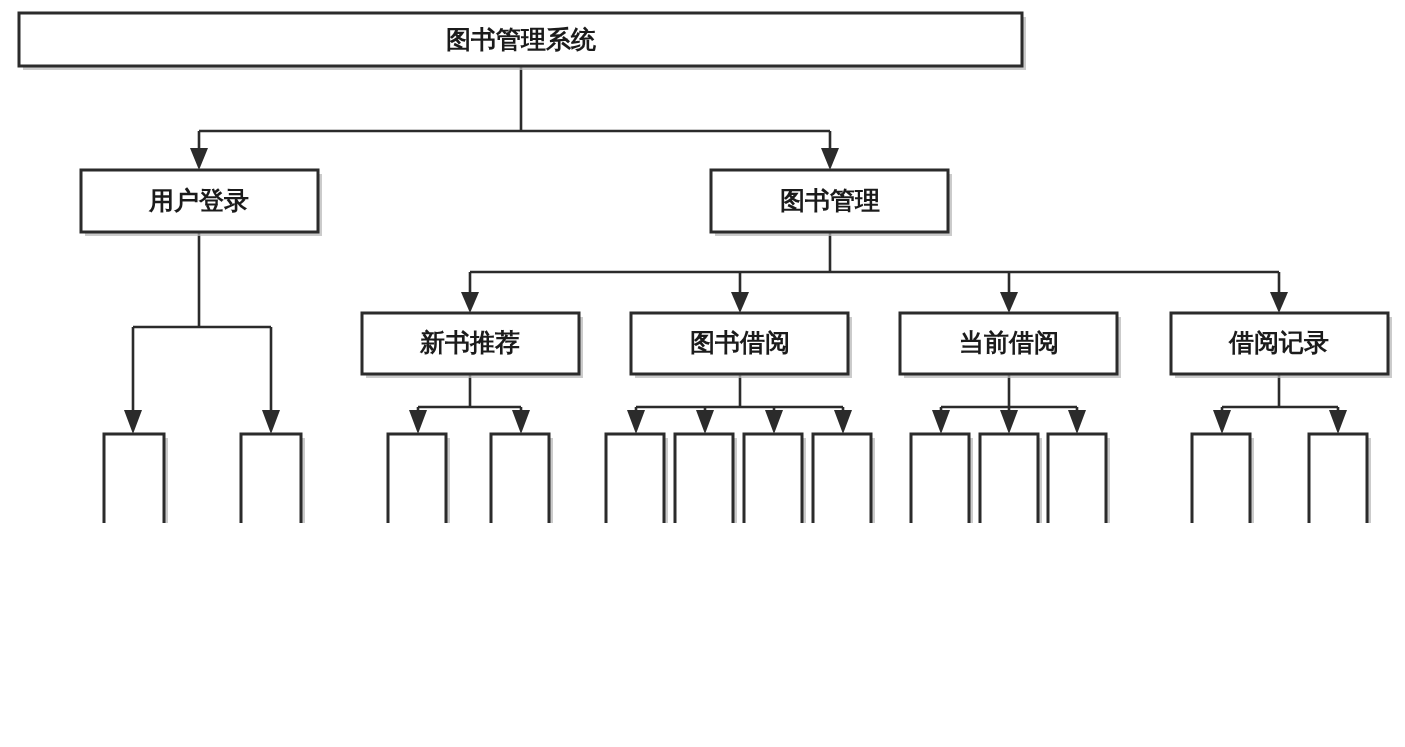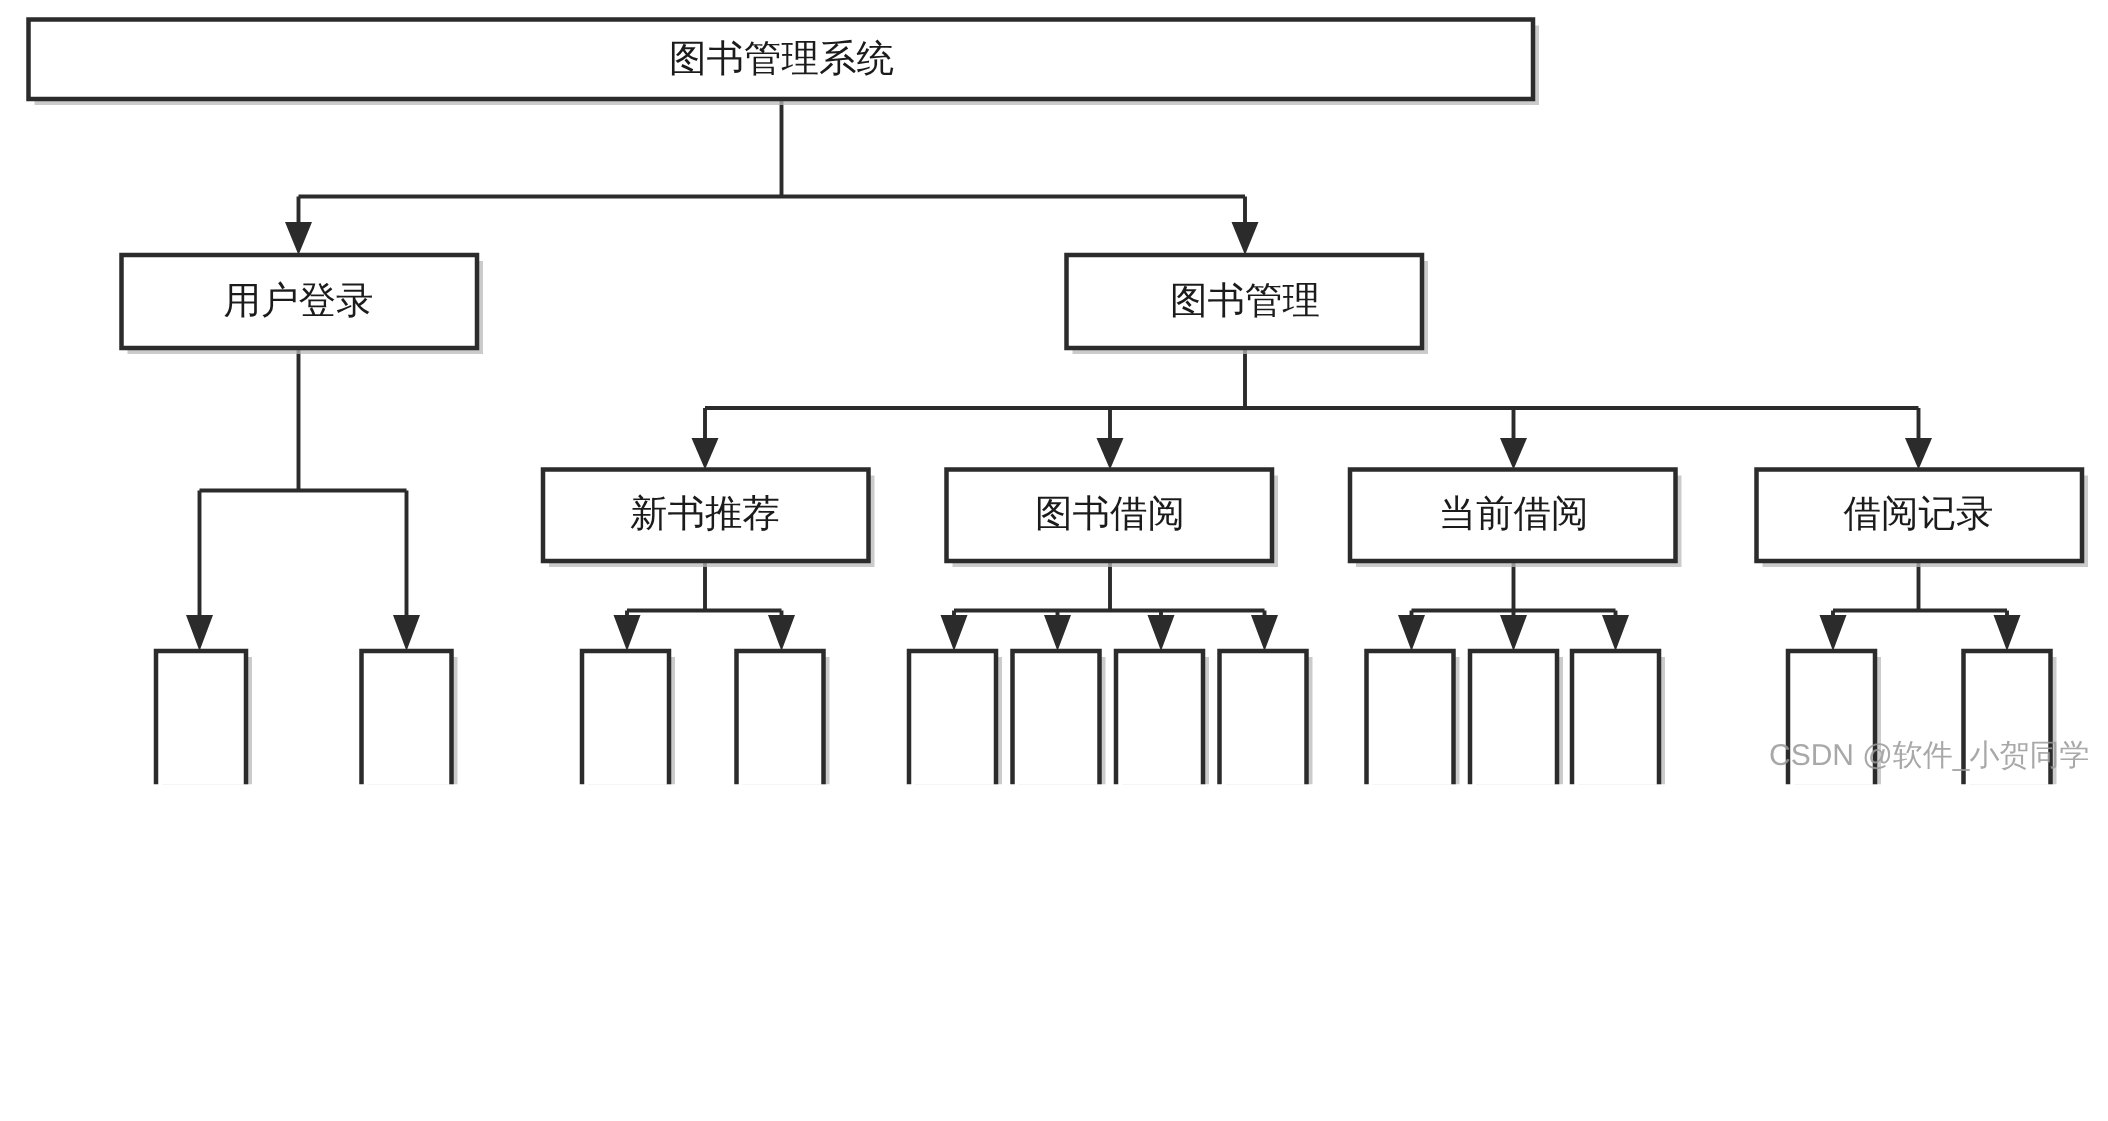--- a/index.html
+++ b/index.html
@@ -9,20 +9,21 @@
   }
   body {
     font-family: "Liberation Sans", "DejaVu Sans", sans-serif;
   }
   #diagram-root {
     position: relative;
     width: 1405px;
     height: 523px;
     background: #ffffff;
     overflow: hidden;
+    font-weight: bold;
   }
   svg#diagram-svg {
     position: absolute;
     left: 0;
     top: 0;
     width: 1405px;
     height: 747px;
   }
   .node-box {
     fill: #ffffff;
@@ -272,15 +273,14 @@
   <div class="node-label-v" style="left:744px; top:440px; width:58px; height:295px; display:flex; align-items:flex-start; justify-content:center;">编辑图书（管理员）</div>
   <div class="node-label-v" style="left:813px; top:434px; width:58px; height:295px; display:flex; align-items:center; justify-content:center;">借阅图书</div>
 
   <div class="node-label-v" style="left:911px; top:434px; width:58px; height:295px; display:flex; align-items:center; justify-content:center;">查询图书</div>
   <div class="node-label-v" style="left:980px; top:434px; width:58px; height:295px; display:flex; align-items:center; justify-content:center;">归还图书</div>
   <div class="node-label-v" style="left:1048px; top:440px; width:58px; height:295px; display:flex; align-items:flex-start; justify-content:center;">确认归还（管理员）</div>
 
   <div class="node-label-v" style="left:1192px; top:434px; width:58px; height:295px; display:flex; align-items:center; justify-content:center;">新增借阅记录</div>
   <div class="node-label-v" style="left:1309px; top:434px; width:58px; height:295px; display:flex; align-items:center; justify-content:center;">查询借阅记录</div>
 
-  <div class="watermark">CSDN @软件_小贺同学</div>
 
 </div>
 
 </body></html>

